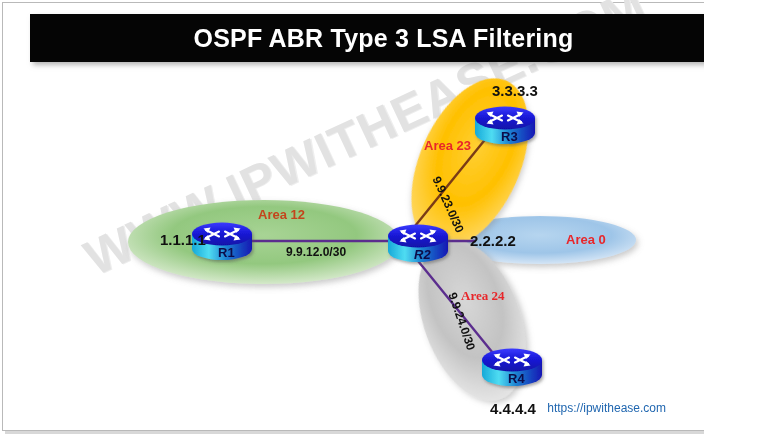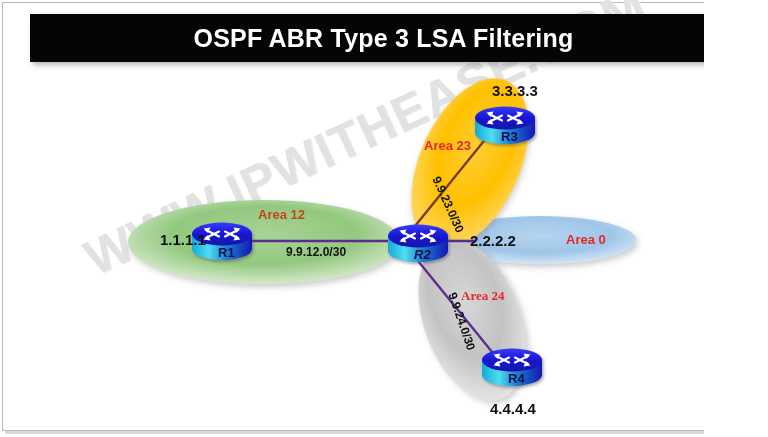--- a/index.html
+++ b/index.html
@@ -247,14 +247,15 @@
 
   <div class="lbl lbl-rtr" style="left:218px; top:245px;">R1</div>
   <div class="lbl lbl-rtr" style="left:414px; top:247px;font-style:italic;">R2</div>
   <div class="lbl lbl-rtr" style="left:501px; top:129px;">R3</div>
   <div class="lbl lbl-rtr" style="left:508px; top:371px;">R4</div>
 
   <div class="lbl lbl-net" style="left:286px; top:245px;text-align:center;">9.9.12.0/30</div>
   <div class="lbl lbl-net rot-23" style="left:436px; top:170px;">9.9.23.0/30</div>
   <div class="lbl lbl-net rot-24" style="left:452px; top:286px;">9.9.24.0/30</div>
 
+  <div class="site-url">https://ipwithease.com</div>
 
 </div>
 
 </body></html>

